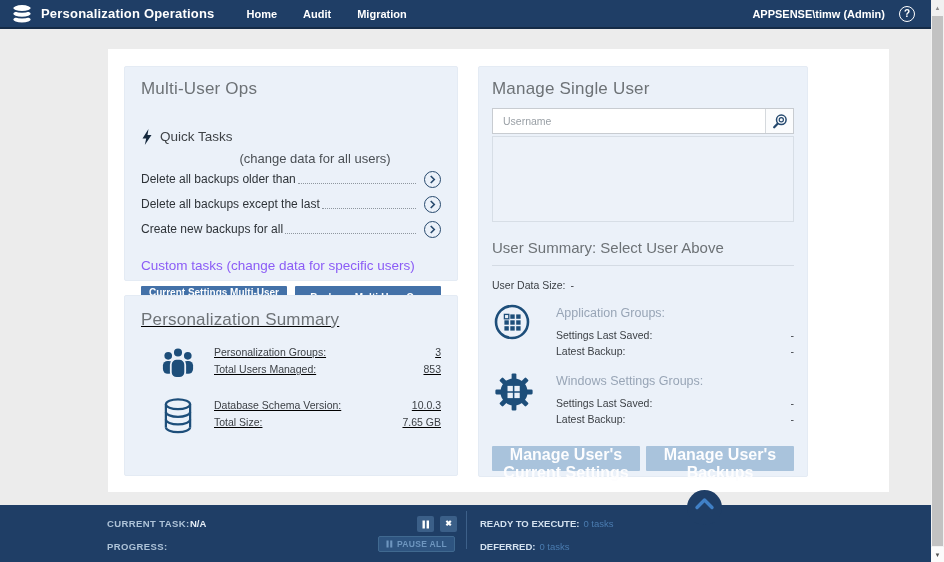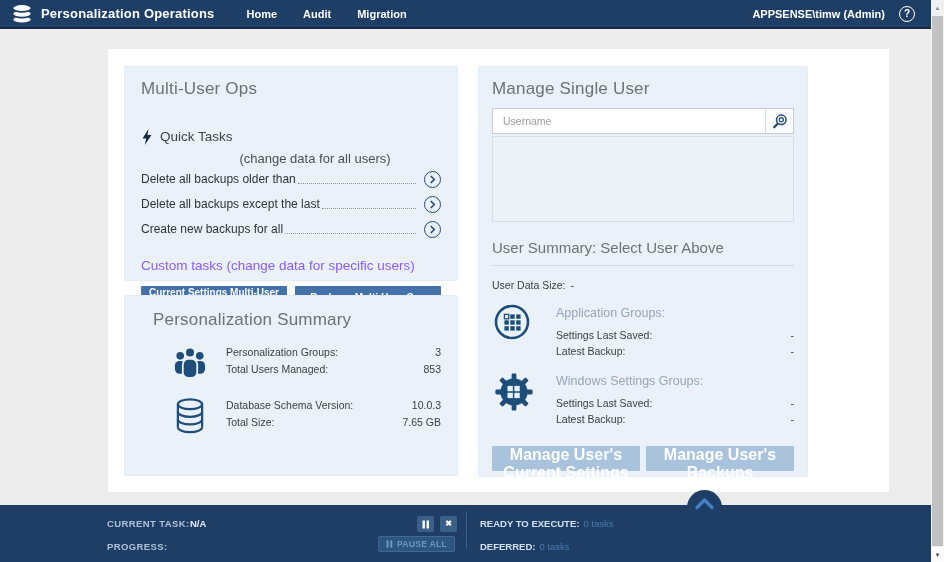--- a/index.html
+++ b/index.html
@@ -17,21 +17,21 @@
   .nav-user { color:#fff; font-size:11px; font-weight:600; white-space:nowrap; }
   .help-icon { width:16px; height:16px; border:1.5px solid #fff; border-radius:50%; color:#fff;
                font-size:10px; font-weight:700; display:flex; align-items:center; justify-content:center; cursor:pointer; }
 
   
   .page { position:absolute; left:0; top:31px; width:931px; height:474px; background:#ececec; }
   .container { position:absolute; left:108px; top:18px; width:781px; height:443px; background:#ffffff; }
 
   .panel { position:absolute; background:#ebf1f9; border:1px solid #e4ebf4; border-radius:2px; }
   .panel-muo { left:16px; top:17px;  width:334px; height:215px; padding:12px 16px 0 16px; }
-  .panel-ps  { left:16px; top:246px; width:334px; height:181px; padding:14px 16px 0 28px; }
+  .panel-ps  { left:16px; top:246px; width:334px; height:181px; padding:14px 16px 0 16px;text-decoration:underline; }
   .panel-msu { left:370px; top:17px; width:330px; height:411px; padding:12px 13px 8px 13px; }
 
   .panel-title { font-size:17px; font-weight:400; color:#6d7276; letter-spacing:.2px; }
 
   
   .quick-row { margin-top:8px; display:flex; align-items:center; gap:7px; }
   .quick-heading { font-size:13.5px; color:#3f4347; }
   .quick-sub { font-size:13px; color:#4a4f54;margin-top:44px; }
   .task-row { height:24px; display:flex; align-items:center; margin-top:1px; }
   .task-label { font-size:12px; color:#2e3338; white-space:nowrap; }

